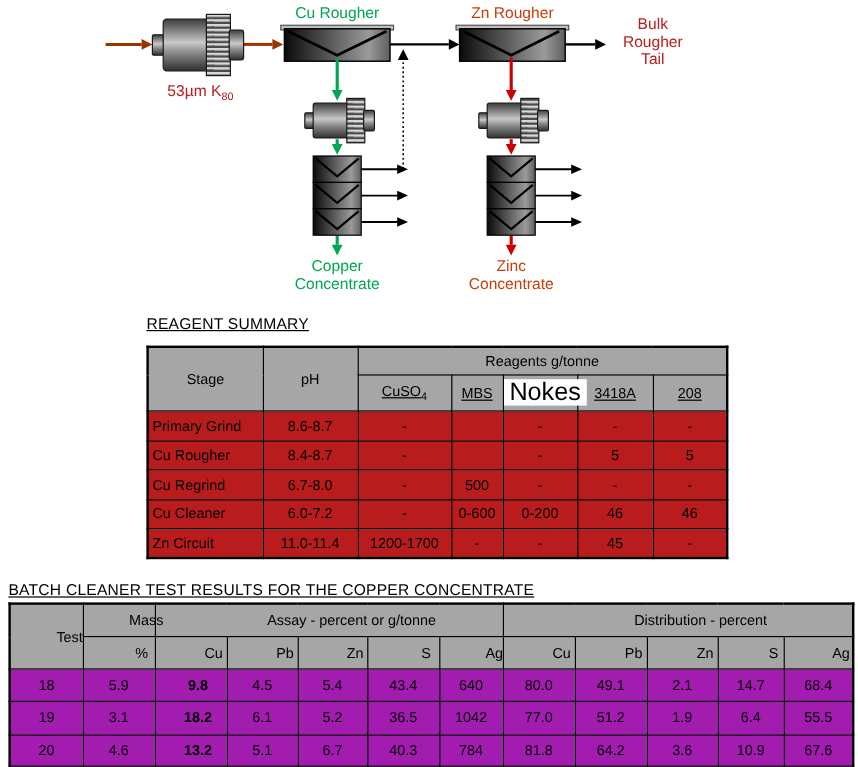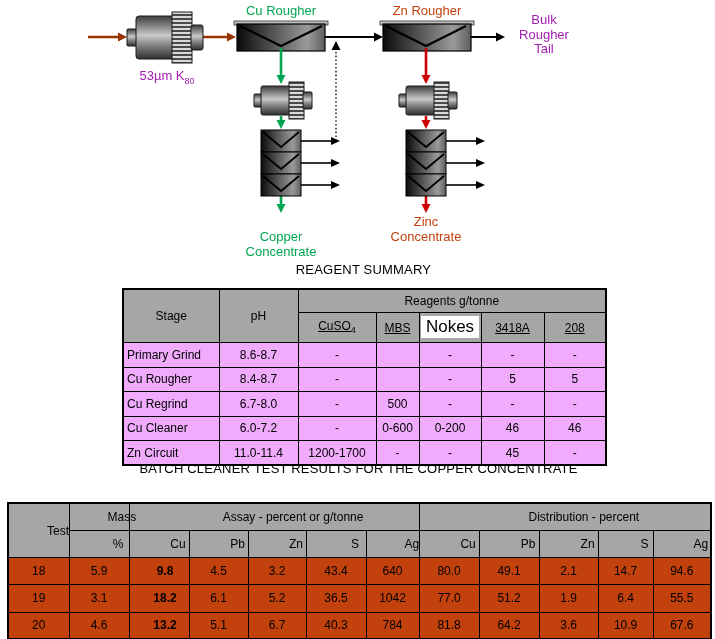--- a/index.html
+++ b/index.html
@@ -6,40 +6,40 @@
   body{
     width:715px;height:639px;position:relative;background:#ffffff;
     font-family:"Liberation Sans",sans-serif;color:#000;overflow:hidden;
   }
   
   #flowsheet{position:absolute;left:0;top:0;width:715px;height:258px;}
   #flowsheet svg{position:absolute;left:0;top:0;}
   .fs-label{position:absolute;font-size:13px;text-align:center;line-height:14.5px;white-space:pre-line;}
   .lbl-cu{color:#00a651;}
   .lbl-zn{color:#c2410c;}
-  .lbl-black{color:#a21caf;}
+  .lbl-black{color:#b91c1c;}
   sub{font-size:9px;}
   
-  .tbl-title{position:absolute;font-size:13px;text-align:center;letter-spacing:.2px;}
+  .tbl-title{position:absolute;font-size:13px;text-align:left;text-decoration:underline;letter-spacing:.2px;}
   
   table{border-collapse:collapse;table-layout:fixed;border:2px solid #000;font-size:12px;}
   th,td{border:1px solid #000;text-align:center;vertical-align:middle;padding:0;font-weight:normal;overflow:visible;}
   thead th{background:#a6a6a6;}
   #reagent-table{position:absolute;left:122px;top:288px;width:483px;}
   #reagent-table thead tr.h1 th{height:22px;}
   #reagent-table thead tr.h2 th{height:29px;text-decoration:underline;}
   #reagent-table tbody tr{height:24.5px;}
-  #reagent-table tbody td{background:#f0abfc;}
+  #reagent-table tbody td{background:#b91c1c;}
   #batch-table{position:absolute;left:7px;top:502px;width:703px;}
   #batch-table thead tr th{height:26px;padding-left:38px;}
   #batch-table tbody tr{height:27.3px;}
-  #batch-table tbody td{background:#c2410c;}
+  #batch-table tbody td{background:#a21caf;}
   td.left{text-align:left;padding-left:3px;}
   td.bold{font-weight:bold;padding-left:12px;}
-  .nokes-box{display:inline-block;background:#ffffff;font-size:17px;line-height:20px;padding:1px 5px;position:relative;top:-1px;z-index:2;}
+  .nokes-box{display:inline-block;background:#ffffff;font-size:21px;line-height:20px;padding:1px 5px;position:relative;top:-1px;z-index:2;}
 </style>
 </head>
 <body>
 
 <div id="flowsheet">
   <svg width="715" height="258" viewBox="0 0 715 258">
     <defs>
       <linearGradient id="cellGrad" x1="0" y1="0" x2="1" y2="0">
         <stop offset="0" stop-color="#0a0a0a"></stop>
         <stop offset="0.55" stop-color="#6e6e6e"></stop>
@@ -161,21 +161,21 @@
         <polygon points="485,185 476,181 476,189" stroke="none"></polygon>
     </g>
   </svg>
 
   <div class="fs-label lbl-cu" style="left:237px;top:4px;width:88px;">Cu Rougher</div>
   <div class="fs-label lbl-zn" style="left:383px;top:4px;width:88px;">Zn Rougher</div>
   <div class="fs-label lbl-black" style="left:512px;top:13px;width:64px;">Bulk
 Rougher
 Tail</div>
   <div class="fs-label lbl-black" style="left:128px;top:69px;width:78px;"><span>53µm K</span><sub>80</sub></div>
-  <div class="fs-label lbl-cu" style="left:231px;top:215px;width:100px;margin-top:15px;">Copper
+  <div class="fs-label lbl-cu" style="left:231px;top:215px;width:100px;">Copper
 Concentrate</div>
   <div class="fs-label lbl-zn" style="left:376px;top:215px;width:100px;">Zinc
 Concentrate</div>
 </div>
 
 <div class="tbl-title" style="left:122px;top:262px;width:483px;">REAGENT SUMMARY</div>
 
 <table id="reagent-table">
   <colgroup>
     <col style="width:96px">
@@ -242,21 +242,21 @@
         <td>11.0-11.4</td>
         <td>1200-1700</td>
         <td>-</td>
         <td>-</td>
         <td>45</td>
         <td>-</td>
       </tr>
     </tbody>
 </table>
 
-<div class="tbl-title" style="left:7px;top:461px;width:703px;">BATCH CLEANER TEST RESULTS FOR THE COPPER CONCENTRATE</div>
+<div class="tbl-title" style="left:7px;top:484px;width:703px;">BATCH CLEANER TEST RESULTS FOR THE COPPER CONCENTRATE</div>
 
 <table id="batch-table">
   <colgroup>
     <col style="width:61px">
       <col style="width:60px">
       <col style="width:60px">
       <col style="width:59px">
     <col style="width:58px">
       <col style="width:60px">
       <col style="width:53px">
@@ -286,28 +286,28 @@
       <th>S</th>
       <th>Ag</th>
     </tr>
   </thead>
   <tbody>
       <tr>
         <td>18</td>
         <td>5.9</td>
         <td class="bold">9.8</td>
         <td>4.5</td>
-        <td>3.2</td>
+        <td>5.4</td>
         <td>43.4</td>
         <td>640</td>
         <td>80.0</td>
         <td>49.1</td>
         <td>2.1</td>
         <td>14.7</td>
-        <td>94.6</td>
+        <td>68.4</td>
       </tr>
       <tr>
         <td>19</td>
         <td>3.1</td>
         <td class="bold">18.2</td>
         <td>6.1</td>
         <td>5.2</td>
         <td>36.5</td>
         <td>1042</td>
         <td>77.0</td>

